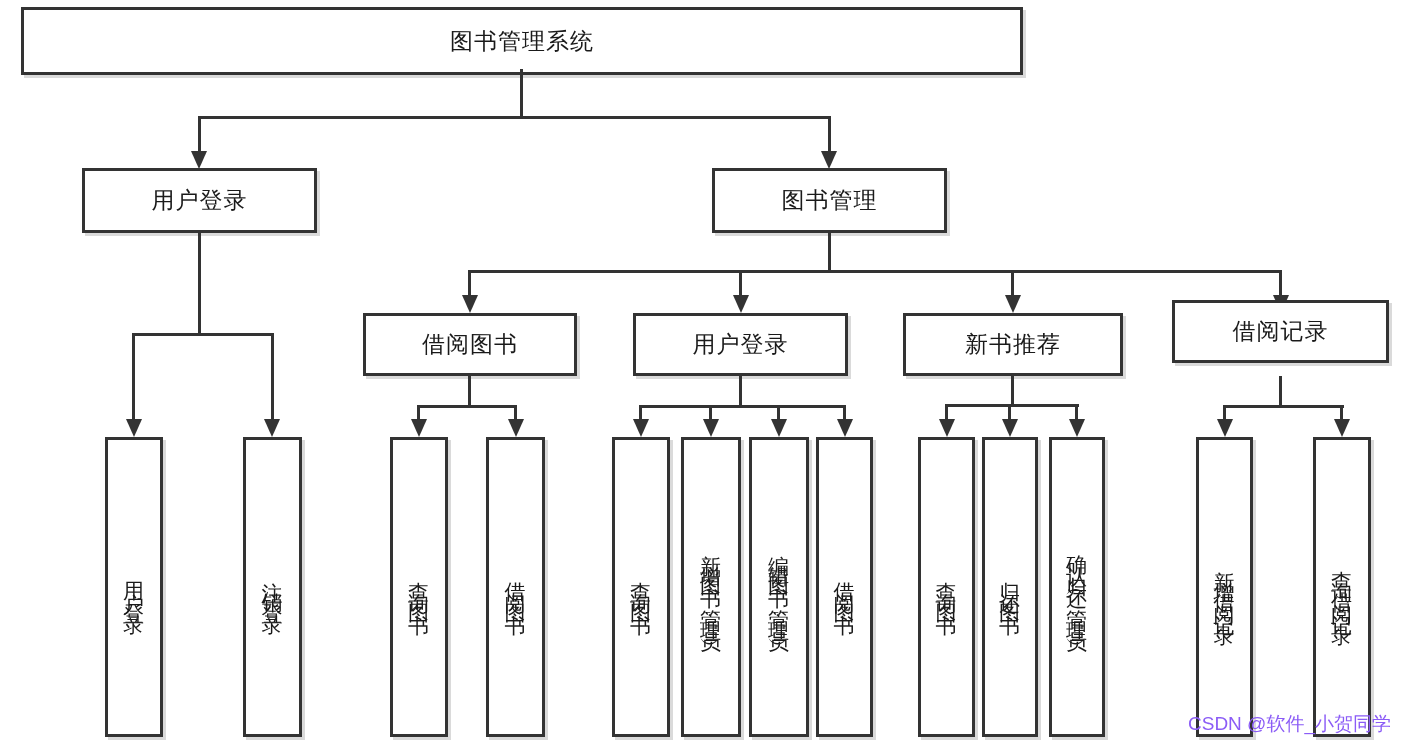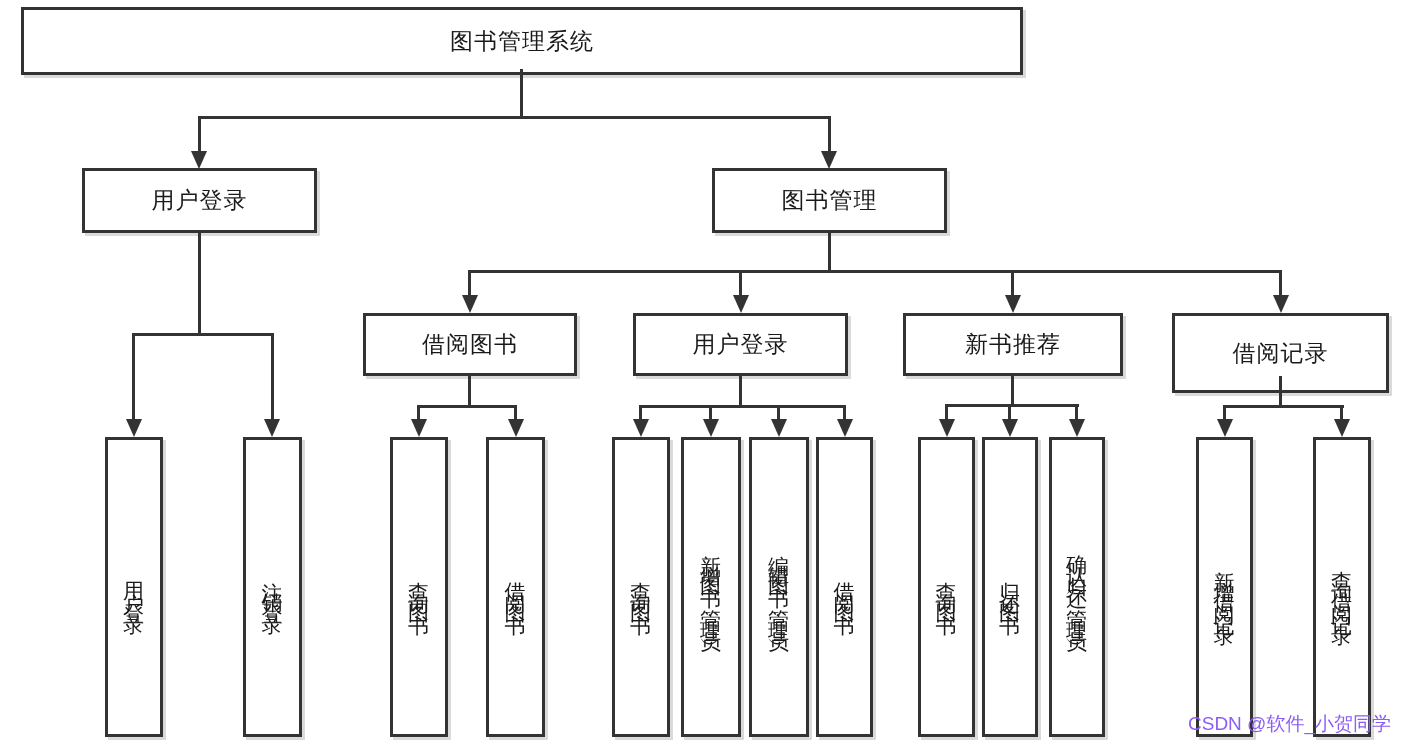--- a/index.html
+++ b/index.html
@@ -96,21 +96,21 @@
 
   <div class="node" style="left:363px;top:313px;width:214px;height:63px">
     <span class="hlabel">借阅图书</span>
   </div>
   <div class="node" style="left:633px;top:313px;width:215px;height:63px">
     <span class="hlabel">用户登录</span>
   </div>
   <div class="node" style="left:903px;top:313px;width:220px;height:63px">
     <span class="hlabel">新书推荐</span>
   </div>
-  <div class="node" style="left:1172px;top:313px;width:217px;height:80px">
+  <div class="node" style="left:1172px;top:300px;width:217px;height:63px">
     <span class="hlabel">借阅记录</span>
   </div>
 
   <div class="vl" style="left:468px;top:376px;height:31px"></div>
   <div class="hl" style="left:417px;top:405px;width:100px"></div>
   <div class="vl" style="left:417px;top:405px;height:14px"></div>
   <div class="ah" style="left:411px;top:419px"></div>
   <div class="vl" style="left:514px;top:405px;height:14px"></div>
   <div class="ah" style="left:508px;top:419px"></div>
 

